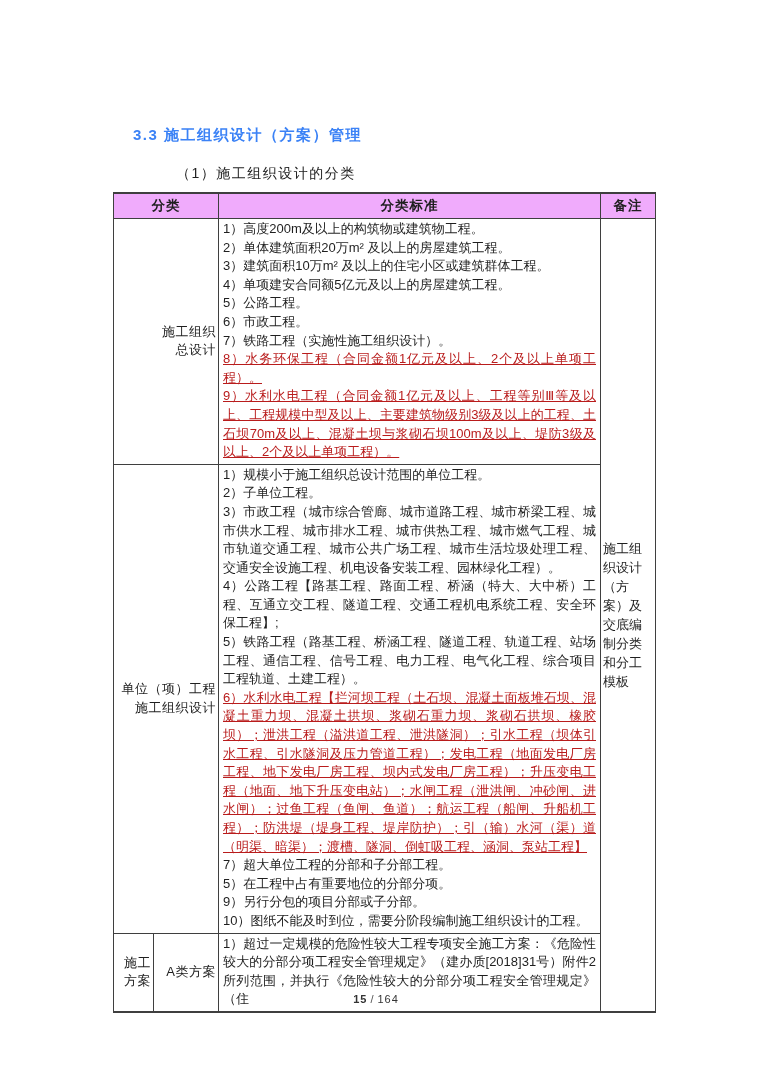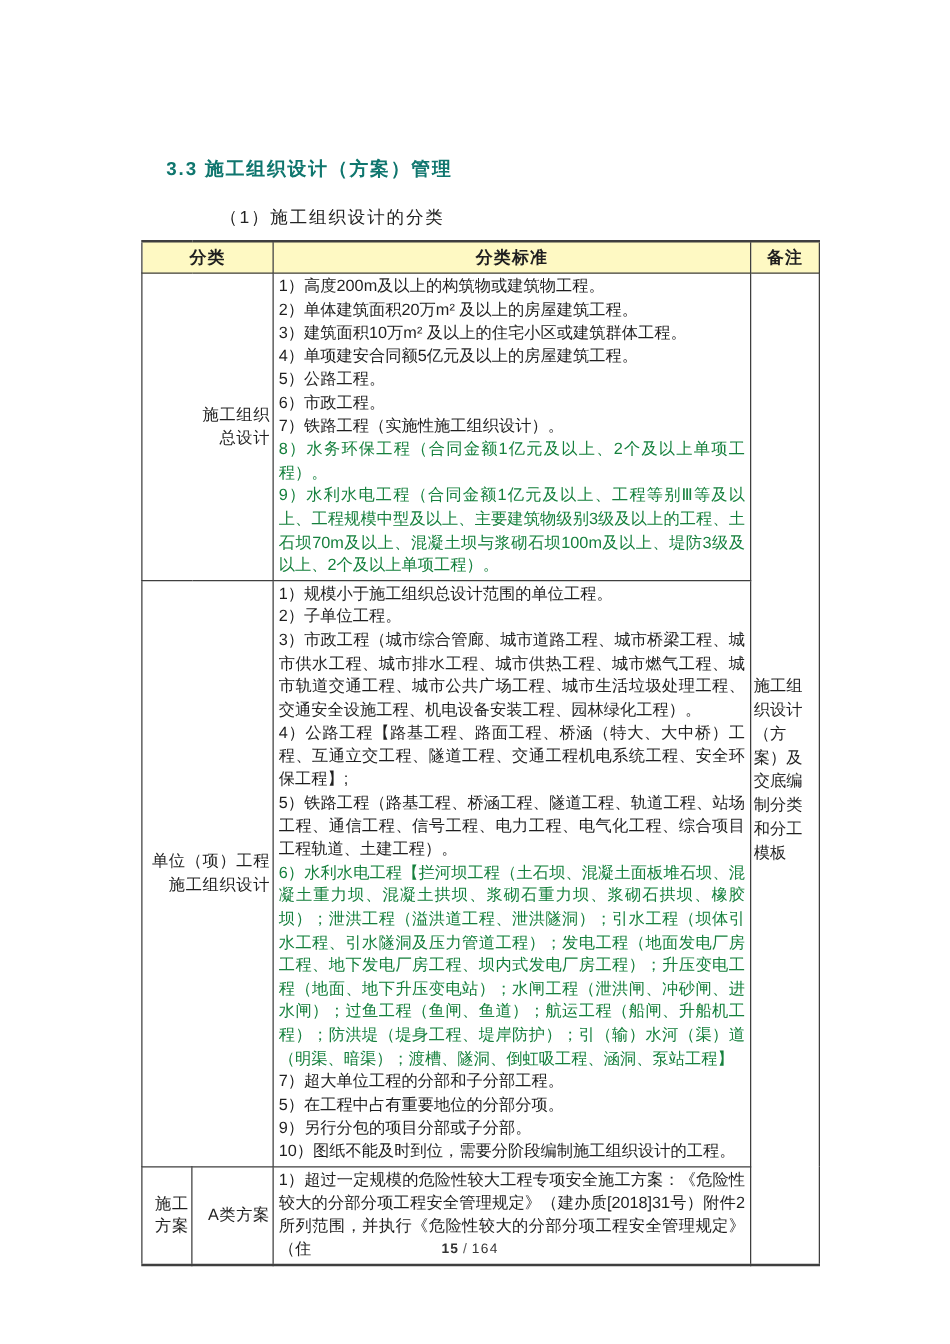--- a/index.html
+++ b/index.html
@@ -3,54 +3,54 @@
 <meta charset="utf-8">
 <style>
   html,body{margin:0;padding:0;}
   body{
     width:760px;height:1075px;position:relative;background:#ffffff;
     font-family:"Liberation Sans","DejaVu Sans",sans-serif;
     color:#1f1f1f;overflow:hidden;
   }
   .section-title{
     position:absolute;left:133px;top:126px;
-    font-size:15px;font-weight:bold;letter-spacing:1.5px;color:#0f766e;
+    font-size:15px;font-weight:bold;letter-spacing:1.5px;color:#3b82f6;
   }
   .subsection-title{
     position:absolute;left:176px;top:165px;
     font-size:14px;letter-spacing:1.5px;color:#222;
   }
   table.cls{
     position:absolute;left:113px;top:192px;width:542px;
     border-collapse:collapse;table-layout:fixed;
     font-size:13px;line-height:18.6px;color:#1f1f1f;
   }
   table.cls,table.cls th,table.cls td{border:1px solid #3f3f3f;}
   table.cls{border-top:2px solid #3f3f3f;border-bottom:2px solid #3f3f3f;}
   table.cls th{
-    background:#fef9c3;height:24px;padding:0 2px;
+    background:#f0abfc;height:24px;padding:0 2px;
     font-size:13.5px;font-weight:bold;text-align:center;letter-spacing:1px;
   }
   td.cat{
     text-align:right;vertical-align:middle;white-space:pre-line;
     padding:2px 2px;letter-spacing:0.5px;
   }
   td.std{
     vertical-align:top;padding:1px 4px 2px 4px;
   }
   td.remark{
     vertical-align:middle;text-align:left;padding:11px 2px;
     line-height:19px;
     margin-left:32px;
   }
   .item{
     text-align:justify;
     text-justify:inter-ideograph;
   }
-  .blue{color:#15803d;}
+  .blue{color:#b91c1c;text-decoration:underline;}
   .footer{
     position:absolute;left:0;top:993px;width:752px;
     text-align:center;font-size:11px;color:#333;letter-spacing:1px;
   }
   .footer .cur{font-weight:bold;}
   .footer .sep{color:#555;padding:0 3px;}
 </style>
 </head>
 <body>
 

